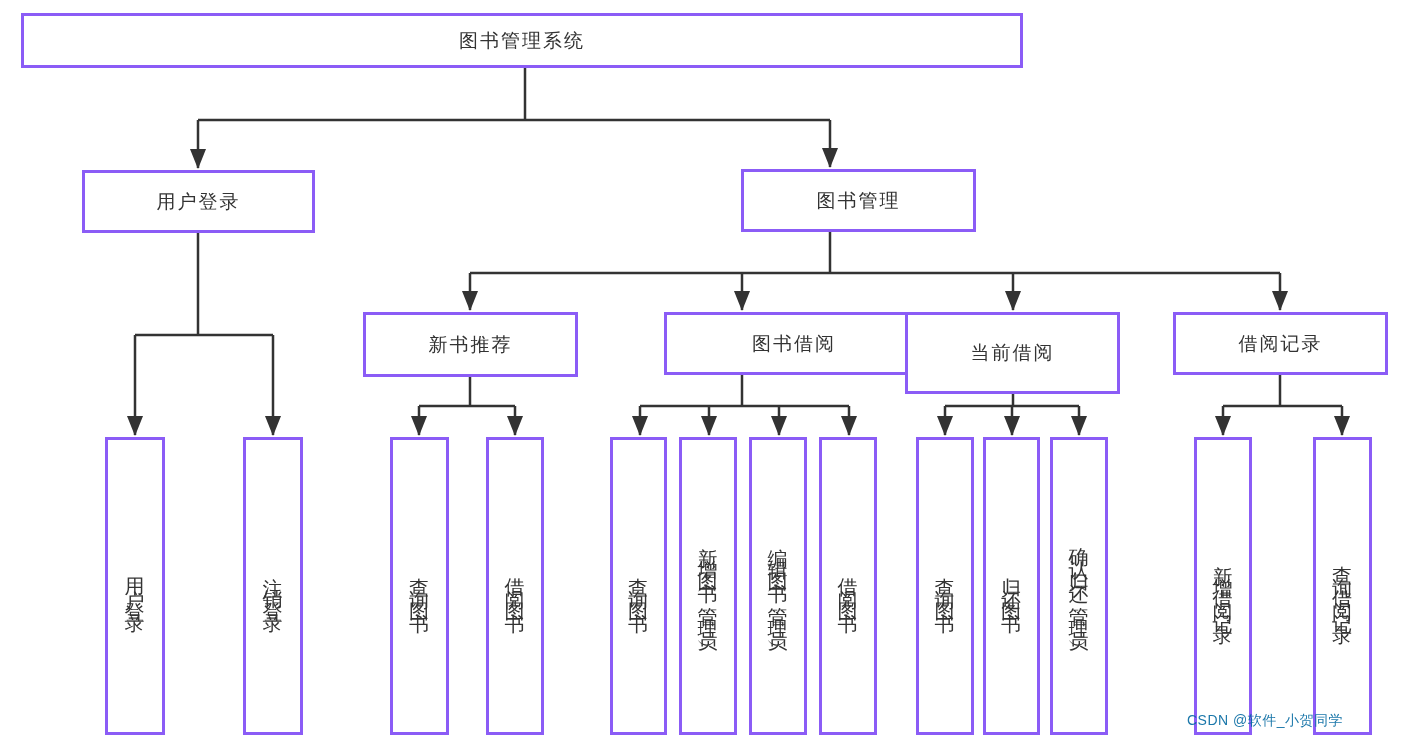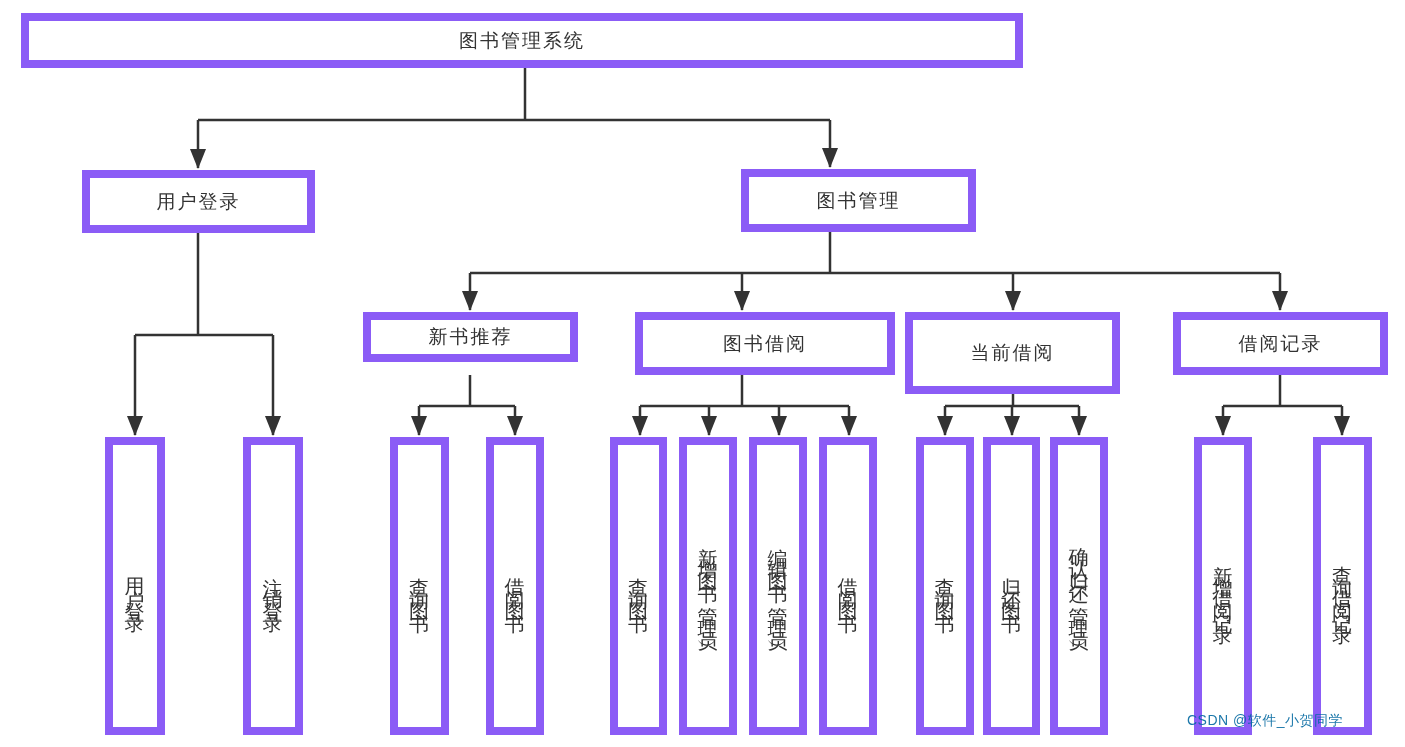--- a/index.html
+++ b/index.html
@@ -10,21 +10,21 @@
     font-family:"Liberation Sans","DejaVu Sans",sans-serif;
     overflow:hidden;
   }
   .connectors{position:absolute;left:0;top:0;z-index:1;}
   .connectors path,.connectors line{stroke:#333333;stroke-width:2.5;fill:none;}
   .connectors .head{fill:#333333;stroke:none;}
   .node{
     position:absolute;
     box-sizing:border-box;
     background:#ffffff;
-    border:8px solid #8b5cf6;
+    border:3px solid #8b5cf6;
     display:flex;align-items:center;justify-content:center;
     color:#333333;
     z-index:2;
   }
   .node.h{font-size:19px;letter-spacing:2px;white-space:nowrap;}
   .node.v{
     font-size:20px;
     writing-mode:vertical-rl;
     text-orientation:mixed;
     letter-spacing:12px;
@@ -111,24 +111,24 @@
     <span>图书管理系统</span>
   </div>
 
   <div class="node h" style="left:82px;top:170px;width:233px;height:63px;">
     <span>用户登录</span>
   </div>
   <div class="node h" style="left:712px;top:169px;width:235px;height:63px;margin-left:29px;">
     <span>图书管理</span>
   </div>
 
-  <div class="node h" style="left:363px;top:312px;width:215px;height:50px;">
+  <div class="node h" style="left:363px;top:312px;width:215px;height:65px;">
     <span>新书推荐</span>
   </div>
-  <div class="node h" style="left:635px;top:312px;width:260px;height:63px;">
+  <div class="node h" style="left:664px;top:312px;width:260px;height:63px;">
     <span>图书借阅</span>
   </div>
   <div class="node h" style="left:905px;top:312px;width:215px;height:82px;">
     <span>当前借阅</span>
   </div>
   <div class="node h" style="left:1173px;top:312px;width:215px;height:63px;">
     <span>借阅记录</span>
   </div>
 
   <div class="node v" style="left:105px;top:437px;width:60px;height:298px;">

